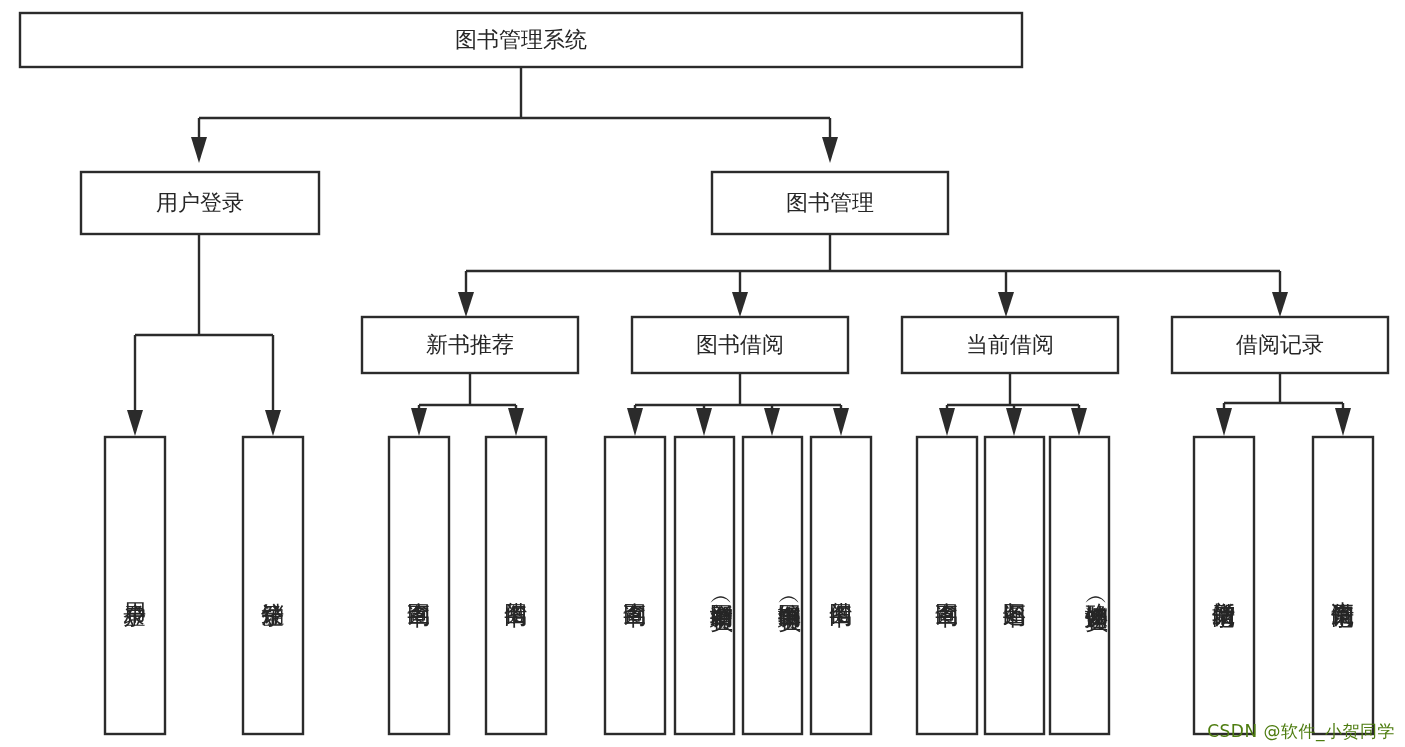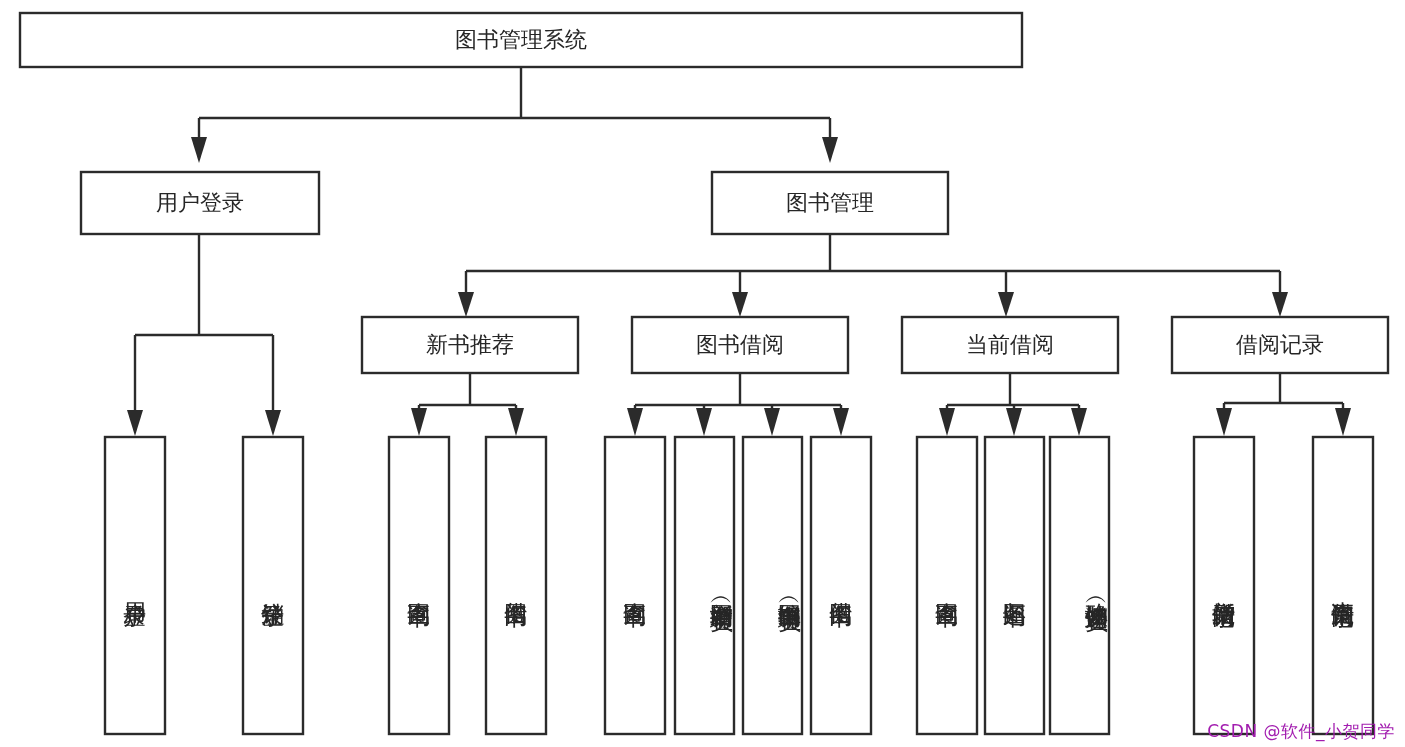--- a/index.html
+++ b/index.html
@@ -64,21 +64,21 @@
     color: #262626;
     white-space: nowrap;
     pointer-events: none;
   }
   .watermark {
     position: absolute;
     right: 10px;
     bottom: 4px;
     font-family: "DejaVu Sans", "Liberation Sans", sans-serif;
     font-size: 17px;
-    color: #a21caf;
+    color: #4d7c0f;
     white-space: nowrap;
     letter-spacing: 0.5px;
   }
 </style>
 </head>
 <body>
 
 <div id="diagram-root">
 
   <svg id="tree-svg" viewBox="0 0 1405 747" xmlns="http://www.w3.org/2000/svg">

